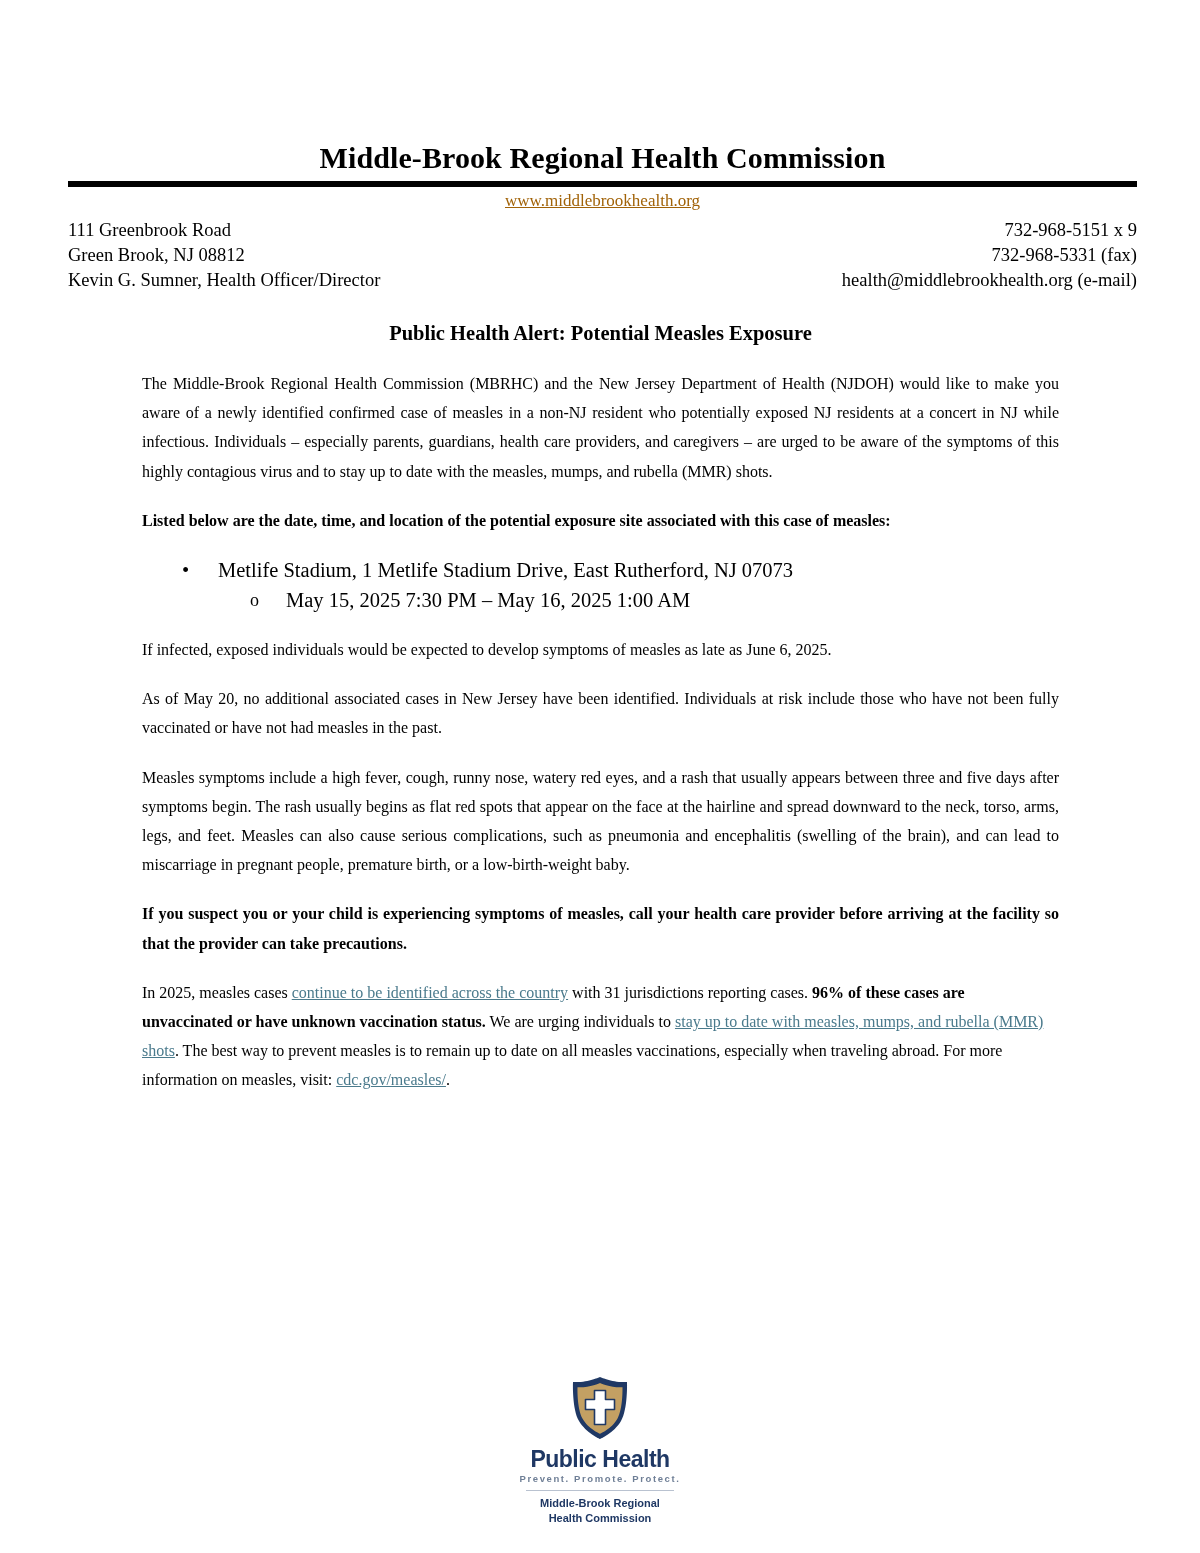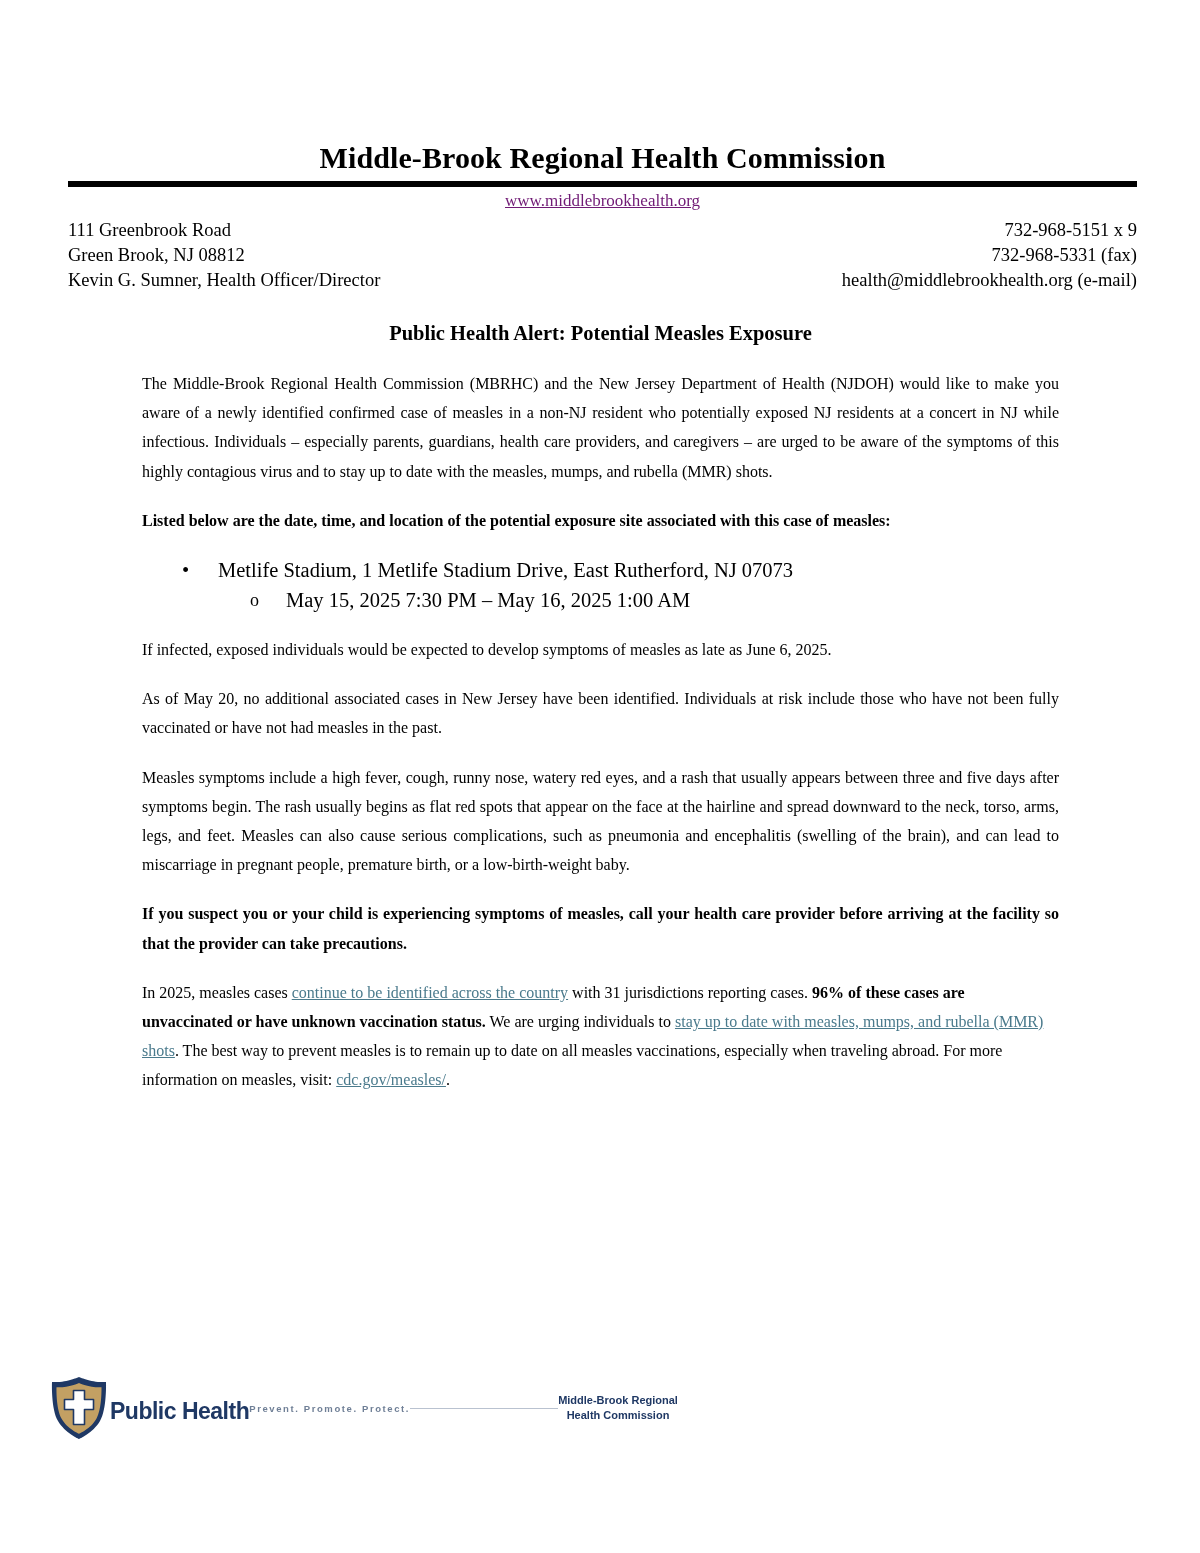--- a/index.html
+++ b/index.html
@@ -44,21 +44,21 @@
     margin-top: 5px;
     width: 100%;
   }
   .website-line {
     text-align: center;
     margin-top: 3px;
     font-size: 17px;
     line-height: 22px;
   }
   .website-link {
-    color: #701a75;
+    color: #a16207;
     text-decoration: underline;
   }
   .contact-block {
     display: flex;
     justify-content: space-between;
     align-items: center;
     margin-top: 6px;
     font-size: 18.5px;
     line-height: 25px;
   }
@@ -133,23 +133,22 @@
     line-height: 30px;
   }
 
   
   .footer-logo {
     position: absolute;
     left: 0;
     right: 0;
     top: 1375px;
     display: flex;
-    flex-direction: row;
+    flex-direction: column;
     align-items: center;
-    margin-left: 48px;
   }
   .shield-wrap {
     width: 62px;
     height: 66px;
     display: block;
   }
   .ph-wordmark {
     margin-top: 6px;
     font-family: "Liberation Sans", "DejaVu Sans", sans-serif;
     font-size: 23px;

